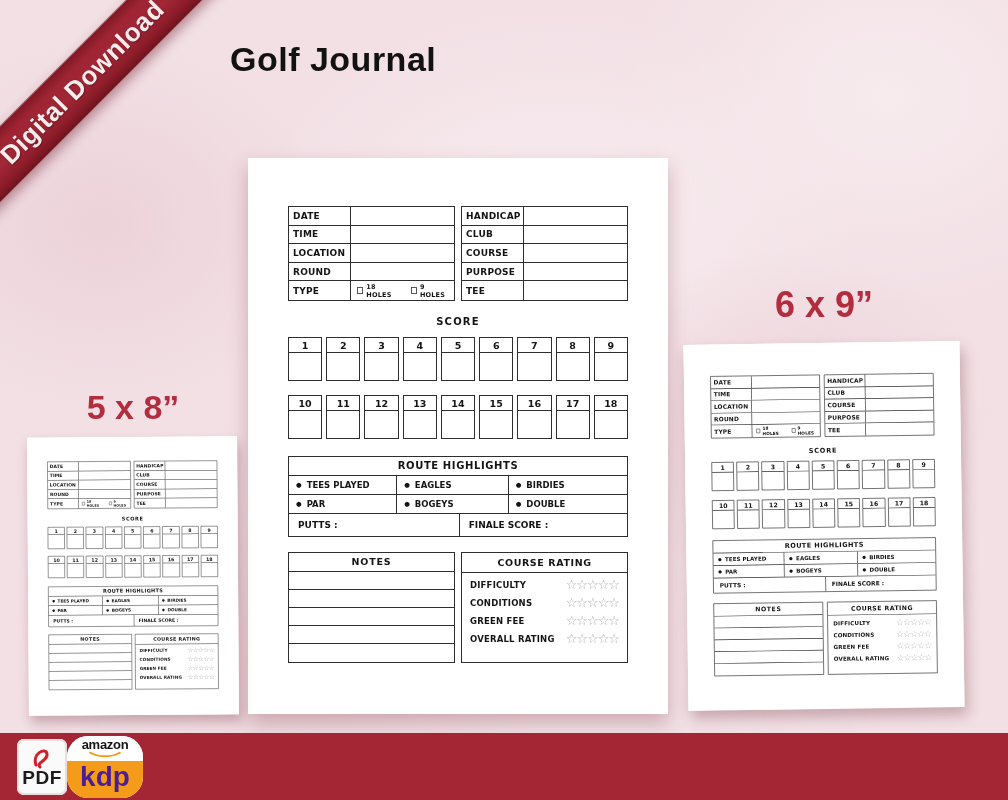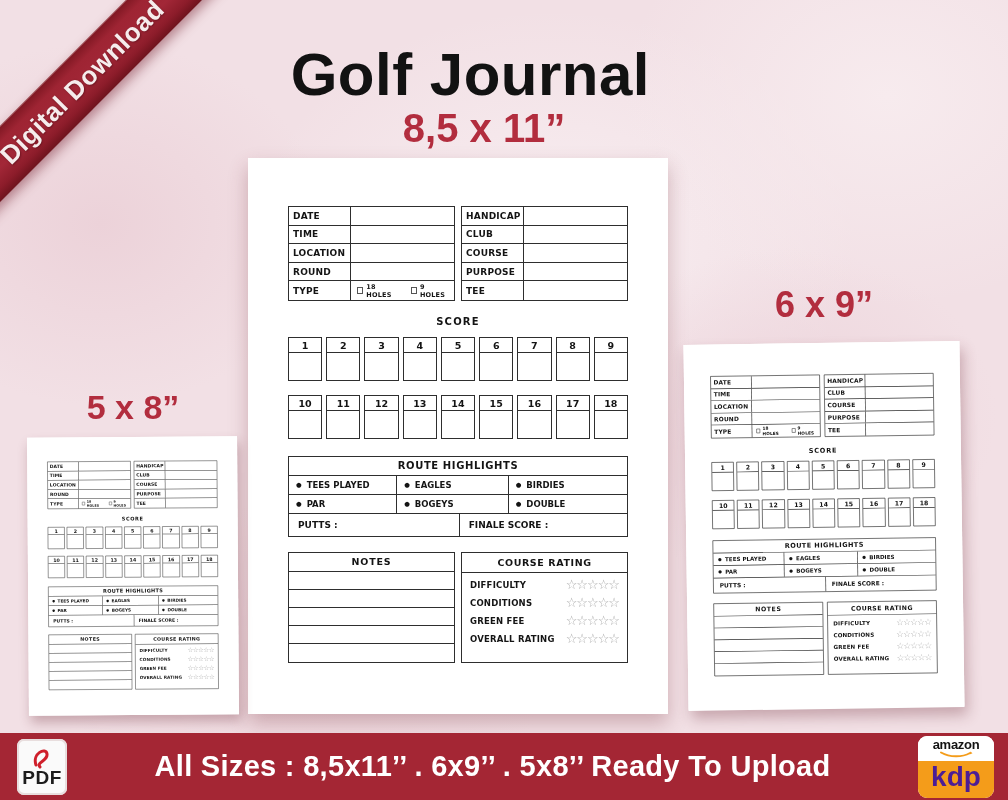--- a/index.html
+++ b/index.html
@@ -19,22 +19,22 @@
   .ribbon{
     position:absolute;top:55px;left:-84px;width:332px;height:54px;
     transform:rotate(-45deg);
     background:linear-gradient(180deg,#7e1722 0%,#9e2433 22%,#a22737 55%,#8c1c2a 82%,#6e131d 100%);
     box-shadow:0 5px 12px rgba(110,25,40,.45), inset 0 1px 0 rgba(255,255,255,.25);
     display:flex;align-items:center;justify-content:center;
   }
   .ribbon-text{color:#f6ecec;font-size:26px;font-weight:600;letter-spacing:.5px;
     text-shadow:0 1px 2px rgba(60,5,15,.55);white-space:nowrap;}
   
-  .main-title{position:absolute;top:40px;left:230px;width:420px;text-align:right;
-    font-size:60px;font-weight:800;color:#121212;letter-spacing:.5px;}
+  .main-title{position:absolute;top:40px;left:230px;width:420px;text-align:left;
+    font-size:34px;font-weight:800;color:#121212;letter-spacing:.5px;}
   .size-label{position:absolute;font-weight:800;color:#b22d3e;text-align:center;white-space:nowrap;}
   .size-large{top:106px;left:274px;width:420px;font-size:40px;}
   .size-medium{top:284px;left:686px;width:276px;font-size:36px;}
   .size-small{top:388px;left:28px;width:210px;font-size:34px;}
   
   .page-wrap{position:absolute;background:#fff;}
   .page-large{left:248px;top:158px;width:420px;height:556px;
     box-shadow:0 9px 18px rgba(120,50,60,.30);}
   .page-medium{left:686px;top:343px;width:276px;height:366px;
     transform:rotate(-0.8deg);box-shadow:3px 8px 14px rgba(110,45,55,.32);}
@@ -90,39 +90,38 @@
   .stars{font-size:13px;color:#adadad;letter-spacing:-1px;line-height:1;}
   
   .footer-bar{position:absolute;left:0;top:733px;width:1008px;height:67px;background:#a42634;
     display:flex;align-items:center;}
   .pdf-icon{width:50px;height:56px;margin-left:17px;background:#fafafa;border-radius:7px;
     display:flex;flex-direction:column;align-items:center;justify-content:center;
     box-shadow:inset 0 0 0 2px #e8dede;}
   .pdf-label{font-size:19px;font-weight:700;color:#1c1c1c;letter-spacing:.5px;margin-top:-2px;}
   .footer-text{flex:1;text-align:center;color:#ffffff;font-size:29px;font-weight:700;
     letter-spacing:.3px;white-space:nowrap;}
-  .kdp-logo{width:76px;height:62px;margin-right:14px;border-radius:9px;overflow:hidden;
+  .kdp-logo{width:76px;height:62px;margin-right:14px;border-radius:21px;overflow:hidden;
     display:flex;flex-direction:column;background:#ffffff;}
   .kdp-top{height:25px;background:#ffffff;display:flex;flex-direction:column;align-items:center;justify-content:center;}
   .amazon-word{font-size:13px;font-weight:700;color:#131313;line-height:1;letter-spacing:-.3px;}
   .kdp-bottom{flex:1;background:#f49c1a;display:flex;align-items:center;justify-content:center;}
   .kdp-word{font-size:28px;font-weight:700;color:#4c1d95;line-height:1;margin-top:-4px;}
 </style>
 </head>
 <body>
 
 <div class="canvas">
 
   <div class="ribbon">
     <span class="ribbon-text">Digital Download</span>
   </div>
 
   <div class="main-title">Golf Journal</div>
 
-  <div class="size-label size-large">8,5 x 11”</div>
   <div class="size-label size-medium">6 x 9”</div>
   <div class="size-label size-small">5 x 8”</div>
 
   <div class="page-wrap page-large" id="page-large">
   <div class="jp">
     <div class="info-tables">
       <div class="info-table">
             <div class="info-row">
               <div class="info-cell-label">DATE</div>
               <div class="info-cell-value"></div>
@@ -738,21 +737,20 @@
   </div>
 </div>
 
   <div class="footer-bar">
     <div class="pdf-icon">
       <svg width="24" height="24" viewBox="0 0 24 24">
         <path d="M6 20 C 2 8, 16 2, 17 9 C 18 16, 6 17, 10 22" fill="none" stroke="#cf1f2b" stroke-width="3" stroke-linecap="round"></path>
       </svg>
       <span class="pdf-label">PDF</span>
     </div>
-    <div class="footer-text">All Sizes :  8,5x11’’ . 6x9’’ . 5x8’’  Ready To Upload</div>
     <div class="kdp-logo">
       <div class="kdp-top">
         <span class="amazon-word">amazon</span>
         <svg width="34" height="7" viewBox="0 0 34 7">
           <path d="M2 1.5 C 11 6.5, 23 6.5, 31 2" fill="none" stroke="#f49c1a" stroke-width="2" stroke-linecap="round"></path>
           <path d="M31.5 0.5 L 33.5 2.2 L 30.5 3.4 Z" fill="#f49c1a"></path>
         </svg>
       </div>
       <div class="kdp-bottom">
         <span class="kdp-word">kdp</span>

